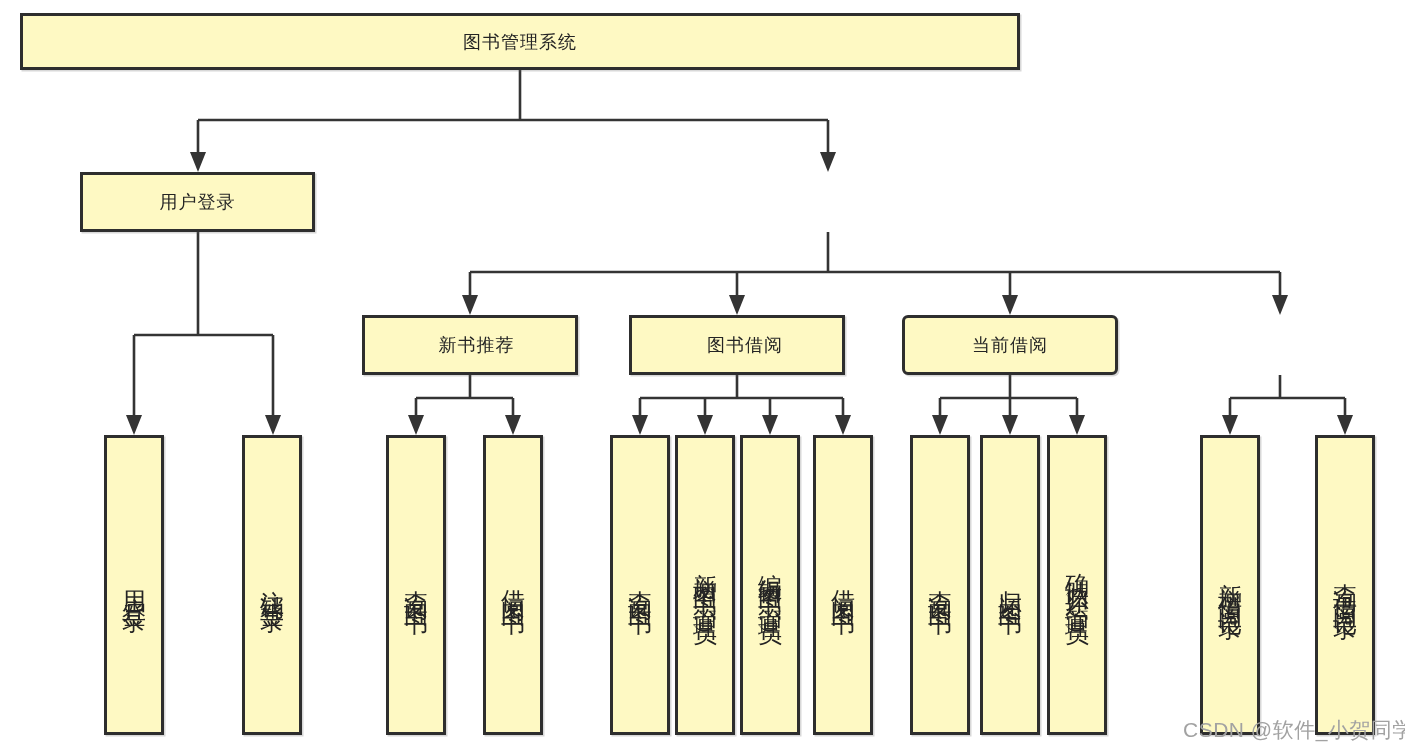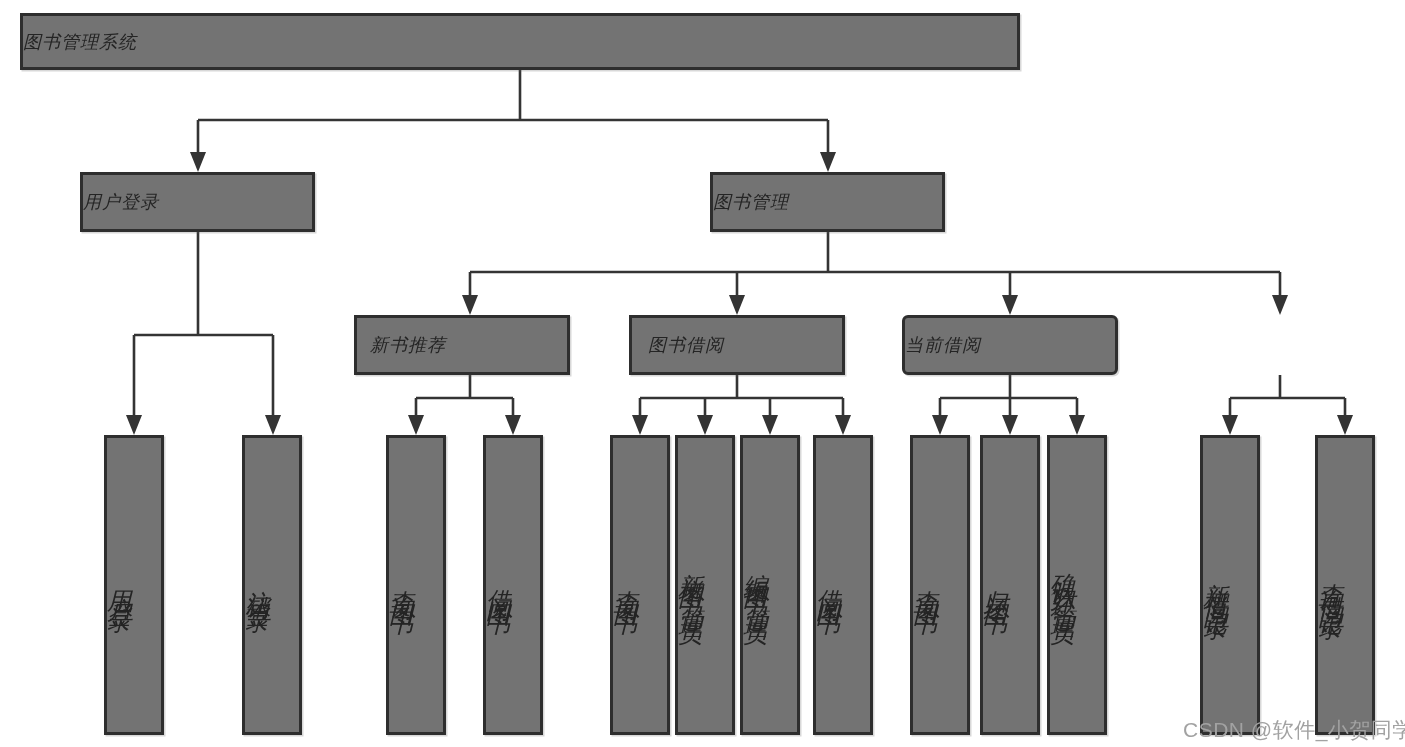--- a/index.html
+++ b/index.html
@@ -27,38 +27,38 @@
     stroke-width: 2.6;
     fill: none;
   }
   .connector-layer polygon {
     fill: #343434;
     stroke: none;
   }
   .box {
     position: absolute;
     box-sizing: border-box;
-    background: #737373;
+    background: #fef9c3;
     border: 3px solid #2e2e2e;
     box-shadow: 1.5px 1.5px 0 rgba(100,100,100,0.25);
     display: flex;
     align-items: center;
+    justify-content: center;
     color: #242424;
-    font-style: italic;
   }
   .hbox .label {
     font-size: 18px;
     letter-spacing: 1px;
     white-space: nowrap;
   }
   .root-box   { left: 20px;  top: 13px;  width: 1000px; height: 57px; }
   .l2a        { left: 80px;  top: 172px; width: 235px;  height: 60px; }
   .l2b        { left: 710px; top: 172px; width: 235px;  height: 60px; }
   .l3         { top: 315px;  width: 216px; height: 60px; }
-  .l3-1 { left: 354px; padding-left: 13px; }
+  .l3-1 { left: 362px; padding-left: 13px; }
   .l3-2 { left: 629px; padding-left: 16px; }
   .l3-3 { left: 902px; border-radius: 6px; }
   .l3-4 { left: 1172px; }
   .leaf {
     top: 435px;
     width: 60px;
     height: 300px;
   }
   .leaf .label {
     writing-mode: vertical-rl;
@@ -140,23 +140,20 @@
     </g>
   </svg>
 
   <div class="box hbox root-box">
     <span class="label">图书管理系统</span>
   </div>
 
   <div class="box hbox l2a">
     <span class="label">用户登录</span>
   </div>
-  <div class="box hbox l2b">
-    <span class="label">图书管理</span>
-  </div>
 
   <div class="box hbox l3 l3-1">
     <span class="label">新书推荐</span>
   </div>
   <div class="box hbox l3 l3-2">
     <span class="label">图书借阅</span>
   </div>
   <div class="box hbox l3 l3-3">
     <span class="label">当前借阅</span>
   </div>

